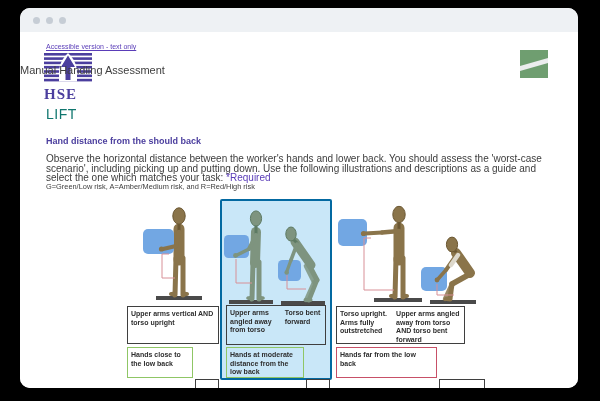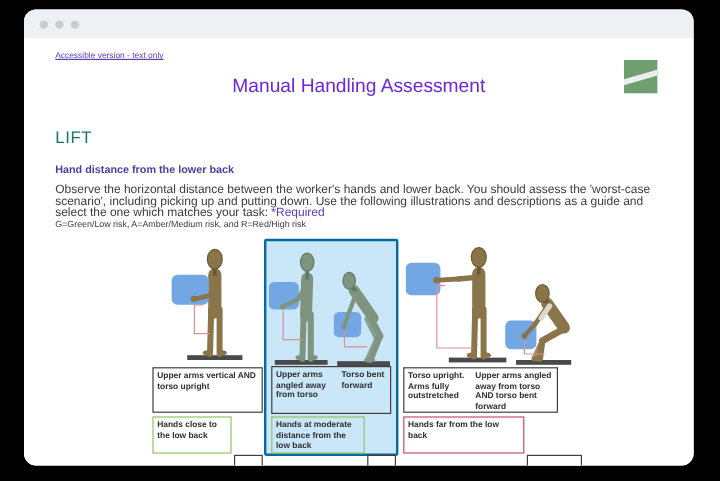--- a/index.html
+++ b/index.html
@@ -28,22 +28,22 @@
   .link{
     left:26px; top:11px; font-size:7px; color:#5a3db8;
     text-decoration:underline; cursor:pointer;
   }
   .logo{ left:24px; top:21px; width:48px; }
   .logo-text{
     font-family:"Liberation Serif", serif; font-weight:bold;
     font-size:15px; letter-spacing:1px; color:#4b3e9e; line-height:14px;
   }
   .app-title{
-    left:0; right:0; top:32px; text-align:center;
-    font-size:16px; color:#6d28d9;
+    left:0; right:0; top:32px; 
+    font-size:11px; color:#404040;
   }
   .flag{ left:500px; top:18px; }
   .section-title{ left:26px; top:74px; font-size:14px; color:#0f766e; letter-spacing:.5px; }
   .question-title{ left:26px; top:104px; font-size:9px; font-weight:bold; color:#4b3e9e; }
   .instructions{ left:26px; top:122px; width:508px; font-size:10px; line-height:9.6px; color:#3c3c3c; }
   .required{ color:#5a3db8; }
   .legend{ left:26px; top:150px; font-size:7.4px; color:#3c3c3c; }
 
   .option{ position:absolute; top:167px; height:181px; cursor:pointer; }
   .opt1{ left:100px; width:100px; }
@@ -82,30 +82,46 @@
 <div class="window">
   <div class="titlebar">
     <span class="dot"></span>
     <span class="dot"></span>
     <span class="dot"></span>
   </div>
   <div class="content">
 
     <a class="abs link">Accessible version - text only</a>
 
+    <div class="abs logo">
+      <svg width="48" height="30" viewBox="0 0 48 30">
+        <g fill="#4b3e9e">
+          <rect x="0" y="0" width="48" height="2.6"></rect>
+          <rect x="0" y="4.3" width="48" height="2.6"></rect>
+          <rect x="0" y="8.6" width="48" height="2.6"></rect>
+          <rect x="0" y="12.9" width="48" height="2.6"></rect>
+          <rect x="0" y="17.2" width="48" height="2.6"></rect>
+          <rect x="0" y="21.5" width="48" height="2.6"></rect>
+          <rect x="0" y="25.8" width="48" height="2.6"></rect>
+        </g>
+        <path d="M24 0 C30 6 33 12 33 20 L33 28.4 L15 28.4 L15 20 C15 12 18 6 24 0 Z" fill="#fff"></path>
+        <path d="M24 2.5 L31 14 L26.5 14 L26.5 27 L21.5 27 L21.5 14 L17 14 Z" fill="#4b3e9e"></path>
+      </svg>
+      <div class="logo-text">HSE</div>
+    </div>
 
     <div class="abs app-title">Manual Handling Assessment</div>
 
     <svg class="abs flag" width="28" height="28" viewBox="0 0 28 28">
       <rect width="28" height="28" fill="#6f9e70"></rect>
       <polygon points="0,16 28,8 28,13 0,21" fill="#ecedee"></polygon>
     </svg>
 
     <div class="abs section-title">LIFT</div>
-    <div class="abs question-title">Hand distance from the lower back</div>
+    <div class="abs question-title">Hand distance from the should back</div>
 
     <div class="abs instructions"><span>Observe the horizontal distance between the worker's hands and lower back. You should assess the 'worst-case scenario', including picking up and putting down. Use the following illustrations and descriptions as a guide and select the one which matches your task:</span>
       <span class="required">*Required</span>
     </div>
 
     <div class="abs legend">G=Green/Low risk,  A=Amber/Medium risk, and R=Red/High risk</div>
 
     <div class="option opt1">
       <svg class="fig" style="left:18px; top:5px;" width="80" height="98" viewBox="0 0 76 98">
         <rect x="16" y="92" width="46" height="4" fill="#4a4a4a"></rect>

